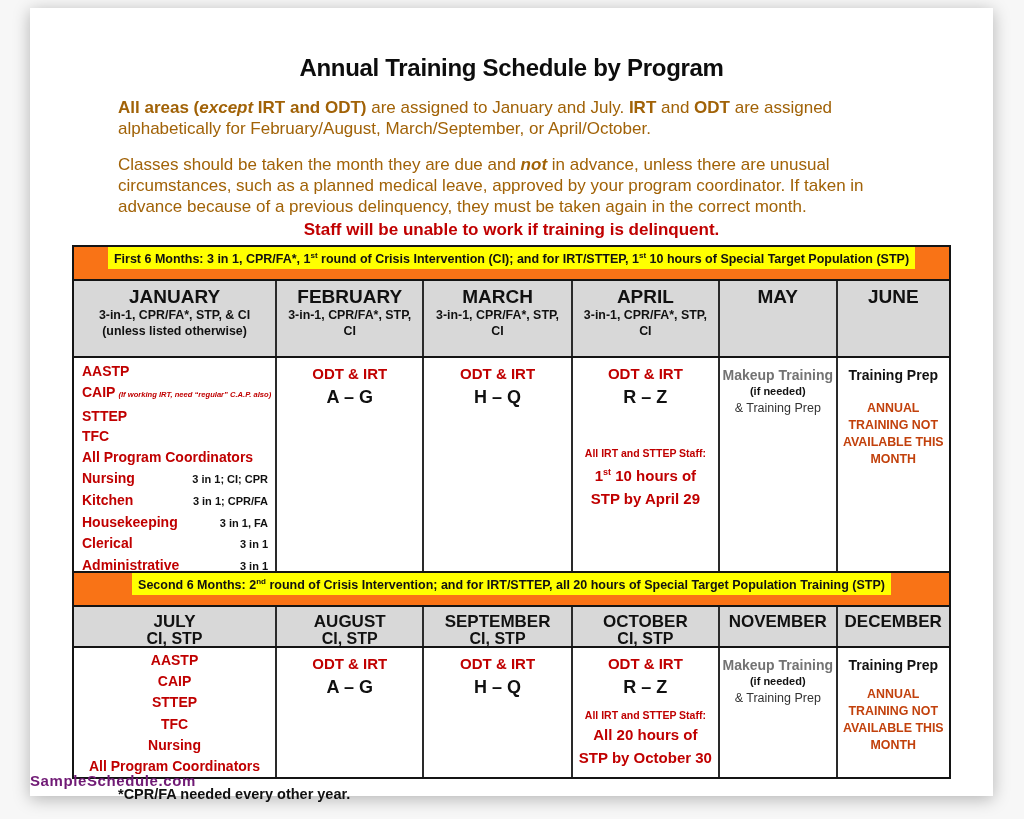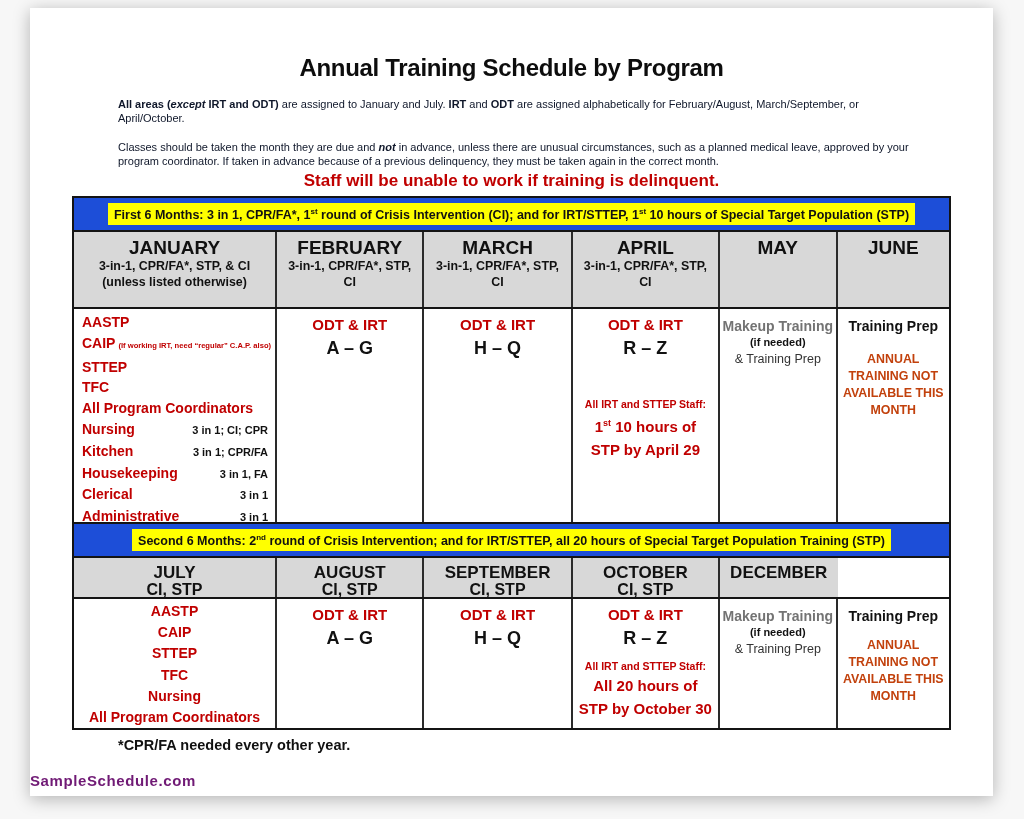--- a/index.html
+++ b/index.html
@@ -21,47 +21,47 @@
     margin-top: 46px;
     text-align: center;
     font-size: 24px;
     font-weight: bold;
     color: #0d0d0d;
     letter-spacing: -0.3px;
   }
   .para {
     margin: 15px 0 0 88px;
     width: 800px;
-    font-size: 11px;
-    line-height: 14px;
-    color: #0f172a;
+    font-size: 17px;
+    line-height: 21px;
+    color: #a16207;
   }
   .para.second { }
   .bi { font-weight: bold; font-style: italic; }
   .warning {
     margin-top: 3px;
     text-align: center;
     font-size: 17px;
     font-weight: bold;
     color: #c00000;
   }
   
   .ttable {
     margin: 5px 0 0 42px;
     width: 879px;
     border: 2px solid #141414;
     background: #ffffff;
   }
   .brow {
     height: 34px;
     display: flex;
-    align-items: center;
+    align-items: flex-start;
     justify-content: center;
     border-bottom: 2px solid #141414;
-    background: #1d4ed8;
+    background: #f97316;
   }
   .hl {
     background: #ffff00;
     font-size: 12.5px;
     font-weight: bold;
     color: #111111;
     padding: 1px 6px 2px 6px;
     white-space: nowrap;
     line-height: 16px;
   }
@@ -87,21 +87,21 @@
   .jan-cell { padding: 3px 0 0 0; }
   .jrow {
     display: flex;
     justify-content: space-between;
     align-items: baseline;
     padding: 0 7px 0 8px;
     line-height: 20.8px;
   }
   .jrow.inline { justify-content: flex-start; }
   .pname { font-size: 14px; font-weight: bold; color: #c00000; white-space: nowrap; }
-  .pnote { font-size: 7.6px; font-weight: bold; color: #c00000; margin-left: 3px; white-space: nowrap; }
+  .pnote { font-size: 7.6px; font-weight: bold; color: #c00000; margin-left: 3px; white-space: nowrap; font-style: italic; }
   .pdetail { font-size: 11px; font-weight: bold; color: #111111; white-space: nowrap; }
   
   .ccell { text-align: center; padding-top: 6px; }
   .group { font-size: 15px; font-weight: bold; color: #c00000; line-height: 20px; }
   .range { font-size: 18px; font-weight: bold; color: #111111; line-height: 26px; }
   .note-head { font-size: 10.5px; font-weight: bold; color: #c00000; line-height: 15px; }
   .note-line { font-size: 15px; font-weight: bold; color: #c00000; line-height: 23px; }
   .note-line sup { font-size: 9px; vertical-align: super; }
   .apr-note { margin-top: 36px; }
   .oct-note { margin-top: 8px; }
@@ -259,20 +259,23 @@
       </div>
       <div class="tcell">
         <div class="mname">SEPTEMBER</div>
         <div class="msub">CI, STP</div>
       </div>
       <div class="tcell">
         <div class="mname">OCTOBER</div>
         <div class="msub">CI, STP</div>
       </div>
       <div class="tcell">
+        <div class="mname">NOVEMBER</div>
+      </div>
+      <div class="tcell">
         <div class="mname">DECEMBER</div>
       </div>
     </div>
 
     <div class="trow body2">
       <div class="tcell jul-cell">
         <div class="jul-item">AASTP</div>
         <div class="jul-item">CAIP</div>
         <div class="jul-item">STTEP</div>
         <div class="jul-item">TFC</div>

